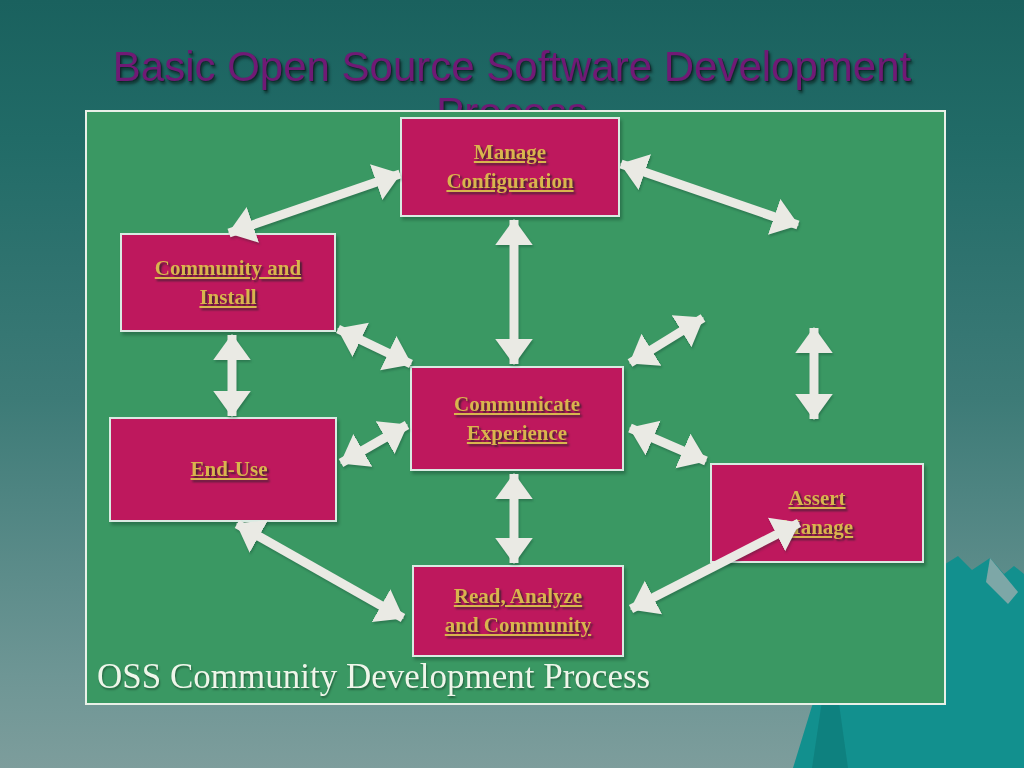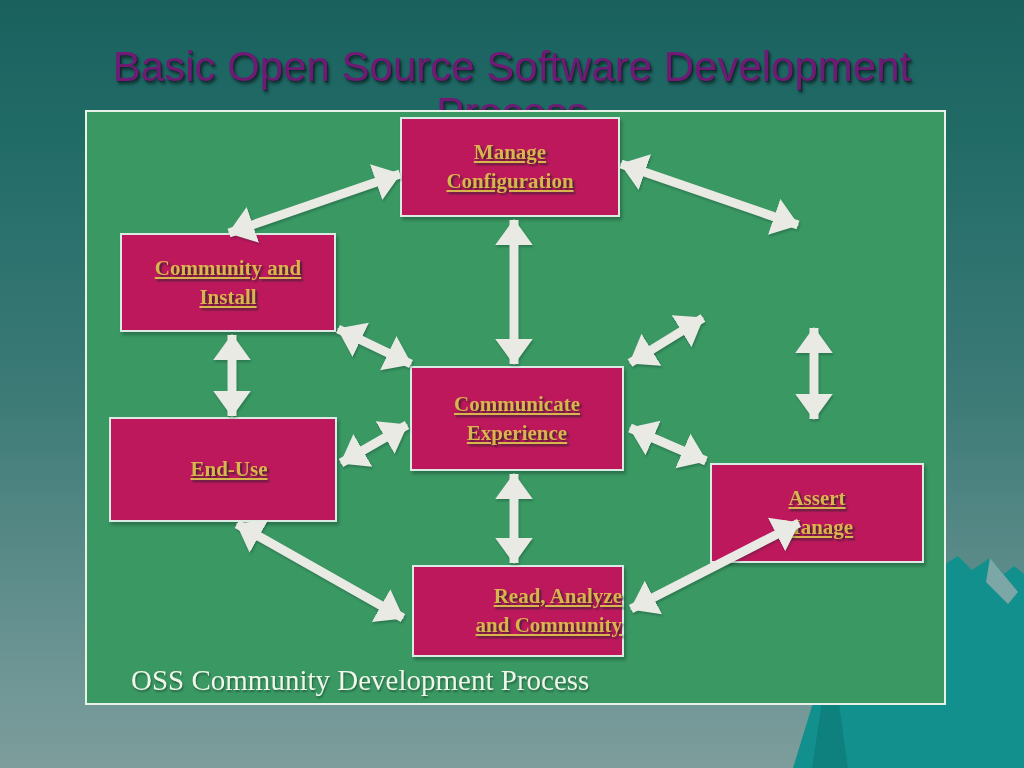--- a/index.html
+++ b/index.html
@@ -29,24 +29,24 @@
     color:#d9b54d;text-align:center;cursor:pointer;
   }
   .node span{display:block;text-decoration:underline;
     text-shadow:2px 2px 2px rgba(12,35,30,0.65);}
   .node-mc {left:313px;top:5px;  width:216px;height:96px;}
   .node-di {left:33px; top:121px;width:212px;height:95px;}
   .node-doc{left:623px;top:115px;width:210px;height:95px;}
   .node-ce {left:323px;top:254px;width:210px;height:101px;}
   .node-eu {left:22px; top:305px;width:212px;height:101px;padding-left:12px;}
   .node-ard{left:623px;top:308px;width:210px;height:96px;margin-top:43px;}
-  .node-rar{left:325px;top:453px;width:208px;height:88px;align-items:flex-end;}
+  .node-rar{left:325px;top:453px;width:208px;height:88px;}
   .caption{
-    position:absolute;left:44px;bottom:6px;z-index:2;
-    font-family:"Liberation Serif",serif;font-size:29px;color:#eff6ea;
+    position:absolute;left:10px;bottom:6px;z-index:2;
+    font-family:"Liberation Serif",serif;font-size:35px;color:#eff6ea;
     text-shadow:1px 2px 2px rgba(0,0,0,0.35);
   }
   .arrow-line{stroke:#eaeae4;stroke-width:9;}
 </style>
 </head>
 <body>
 
 <svg class="mountain" viewBox="0 0 244 220" xmlns="http://www.w3.org/2000/svg">
   <polygon points="13,220 32,158 46,126 56,134 68,98 78,106 92,80 106,88 122,54 142,38 162,18 178,8 192,22 210,10 224,26 234,18 244,26 244,220" fill="#12908e"></polygon>
   <polygon points="210,10 238,44 228,56 206,34" fill="#91abab" opacity="0.85"></polygon>

